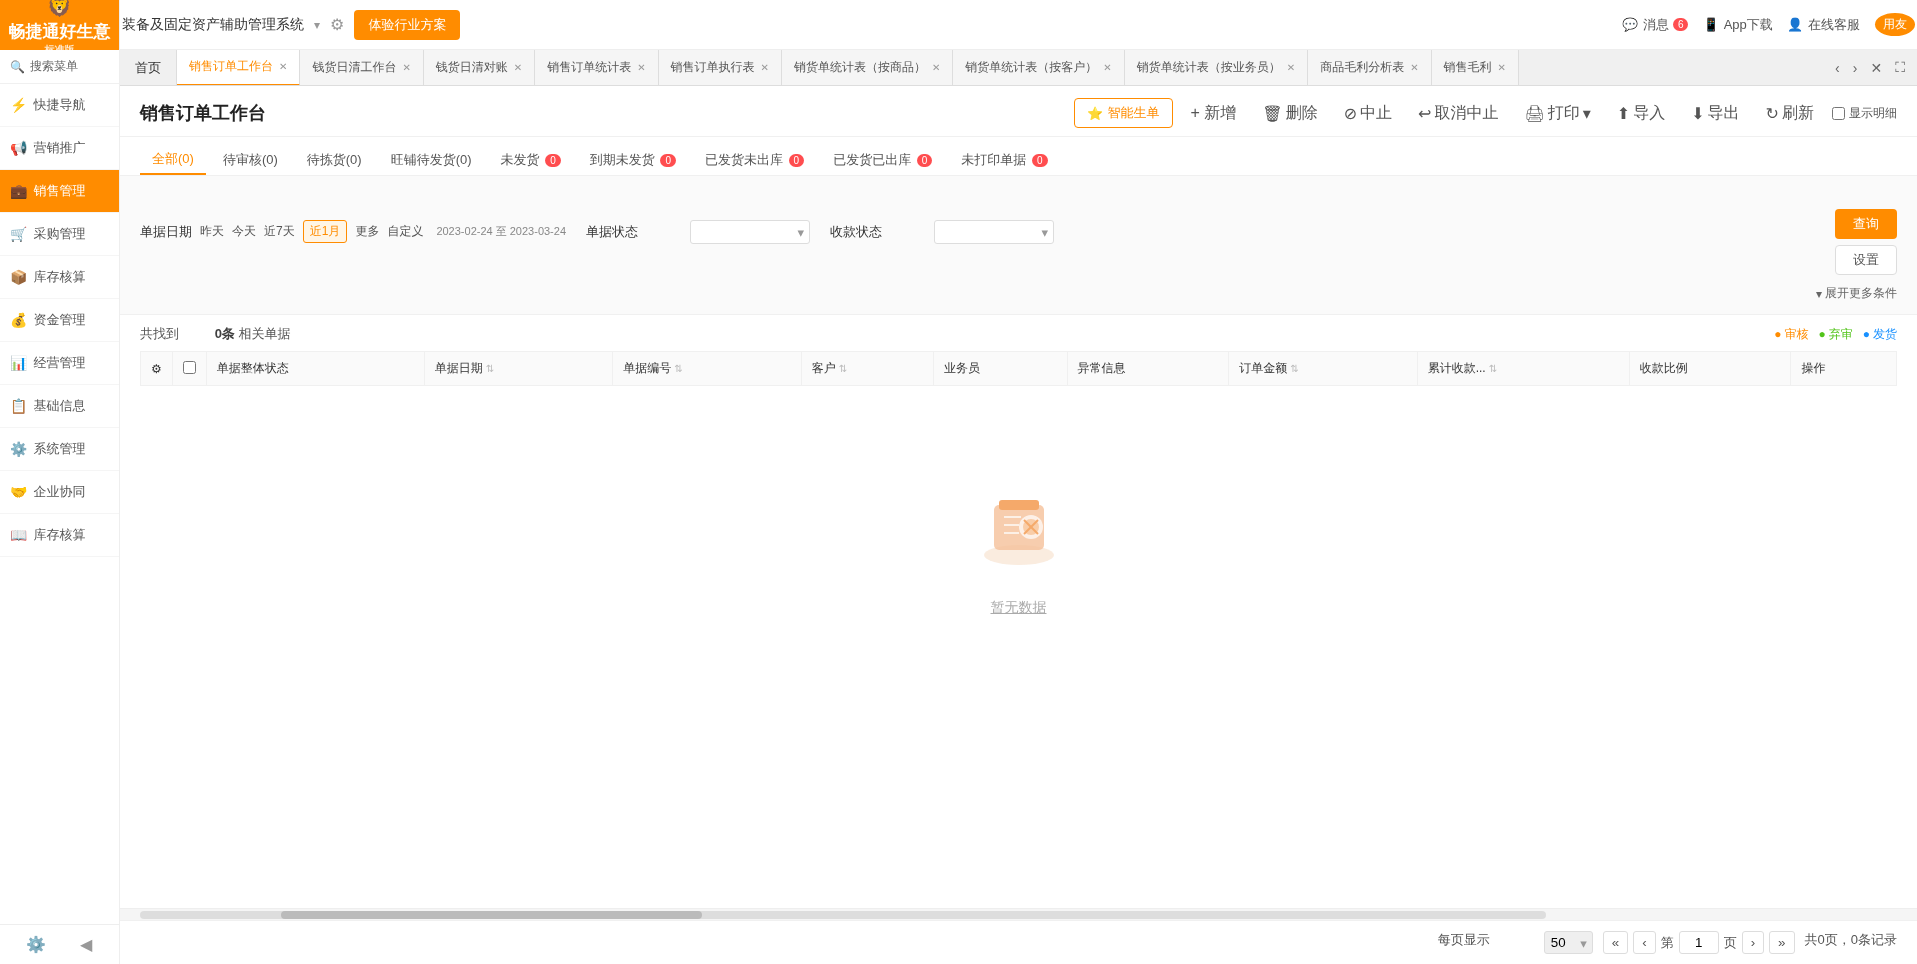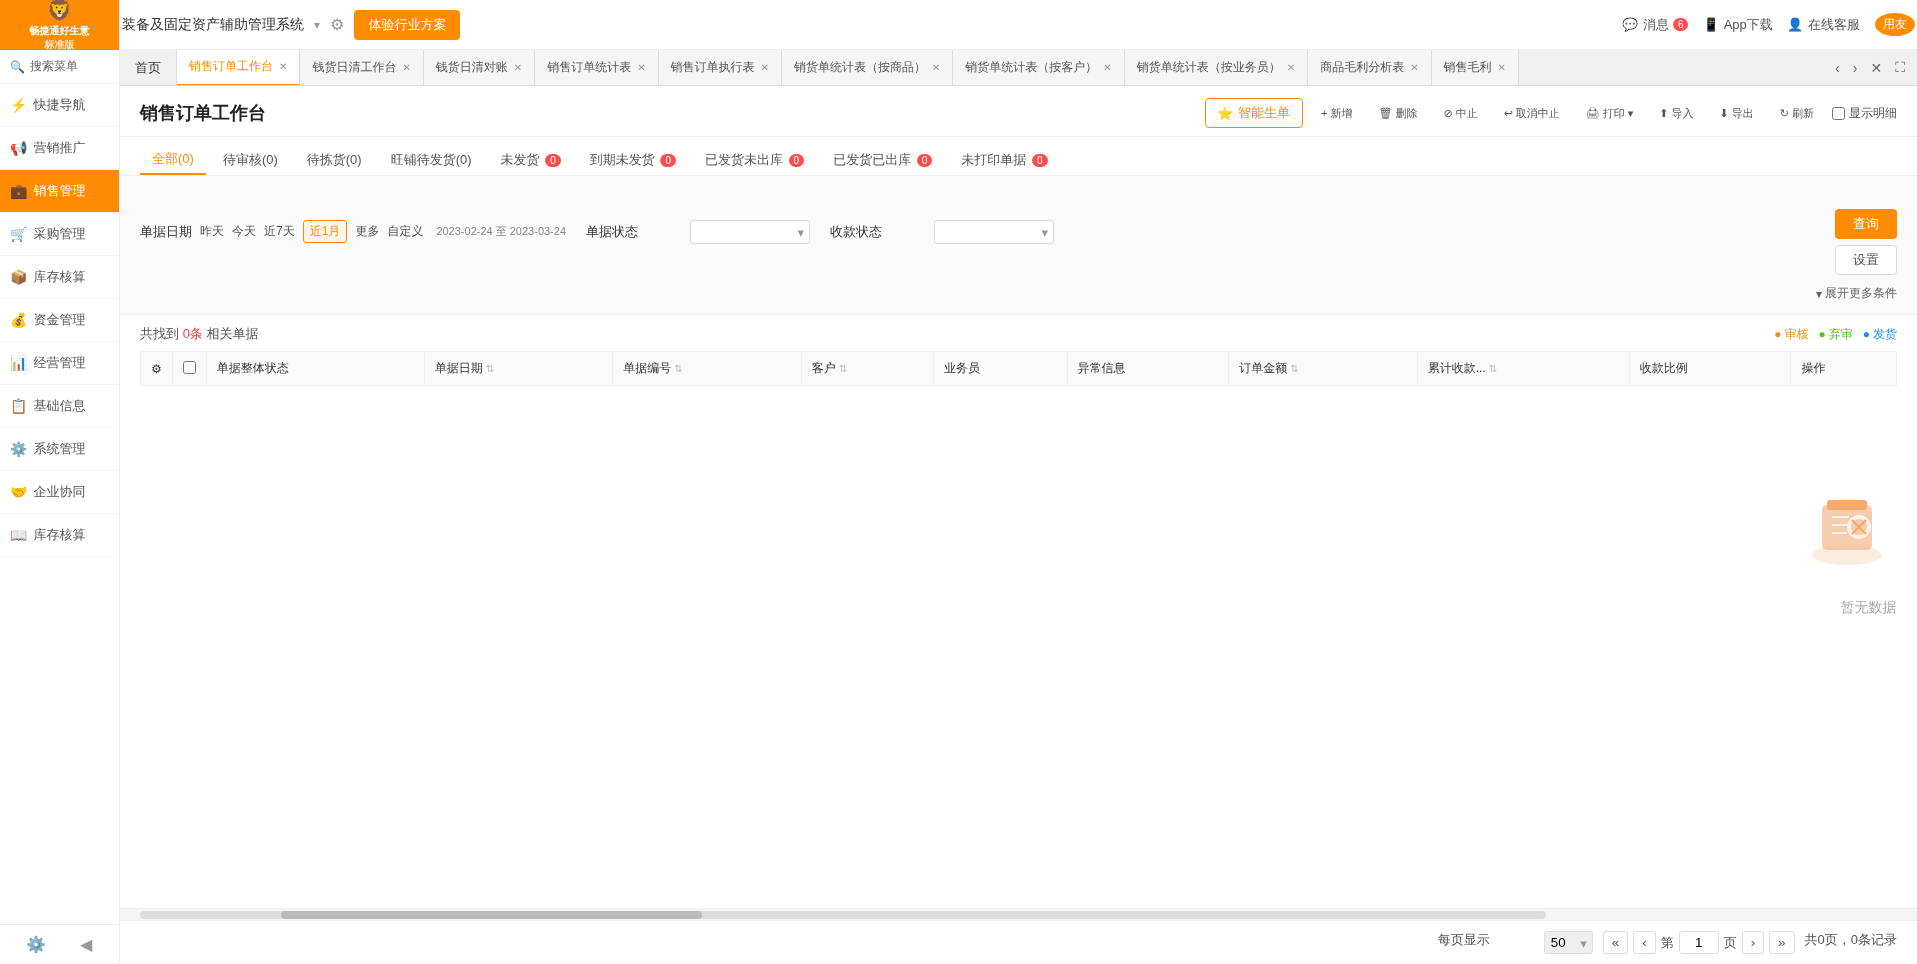--- a/index.html
+++ b/index.html
@@ -223,21 +223,21 @@
       font-size: 13px;
       display: flex;
       align-items: center;
       gap: 4px;
     }
     .action-btn {
       background: none;
       border: none;
       color: #555;
       cursor: pointer;
-      font-size: 11px;
+      font-size: 16px;
       display: flex;
       align-items: center;
       gap: 3px;
       padding: 4px 8px;
       border-radius: 3px;
     }
     .show-detail-label {
       display: flex;
       gap: 4px;
       font-size: 12px;
@@ -433,24 +433,25 @@
       border: 1px solid #f0f0f0;
       padding: 8px 10px;
       color: #333;
     }
     .checkbox-col { width: 30px; text-align: center; }
     .settings-col { width: 30px; text-align: center; }
     .empty-area {
       flex: 1;
       display: flex;
       flex-direction: column;
-      align-items: flex-end;
+      align-items: center;
       justify-content: center;
       color: #aaa;
       font-size: 14px;
+      text-decoration: underline;
     }
     .empty-icon {
       font-size: 60px;
       margin-bottom: 10px;
       color: #f5a96a;
     }
 
     
     #pagination {
       display: flex;
@@ -511,21 +512,21 @@
       position: absolute;
       left: 10%;
     }
   </style>
 </head>
 <body>
 
 <div id="sidebar">
   <div id="sidebar-logo">
     <span class="logo-icon">🦁</span>
-    <span style="font-size:10px;">畅捷通好生意</span>
+    <span style="font-size:17px;">畅捷通好生意</span>
     <span style="font-size:10px;opacity:0.8;">标准版</span>
   </div>
   <div class="sidebar-search">
     <span style="margin-right:5px;">🔍</span>
     <span>搜索菜单</span>
   </div>
   <div class="sidebar-menu-item">
     <span class="menu-icon">⚡</span>
     <span>快捷导航</span>
   </div>
@@ -777,21 +778,21 @@
           <span>▾</span>
           <span>展开更多条件</span>
         </span>
       </div>
     </div>
 
     <div id="table-area">
       <div class="table-summary">
         <span>
           <span>共找到</span>
-          <span style="color:#ef4444;font-weight:normal;">0条</span>
+          <span style="color:#404040;font-weight:bold;margin-left:32px;">0条</span>
           <span>相关单据</span>
         </span>
         <div class="table-actions">
           <span class="table-action-btn orange">
             <span>●</span>
             <span>审核</span>
           </span>
           <span class="table-action-btn green">
             <span>●</span>
             <span>弃审</span>

